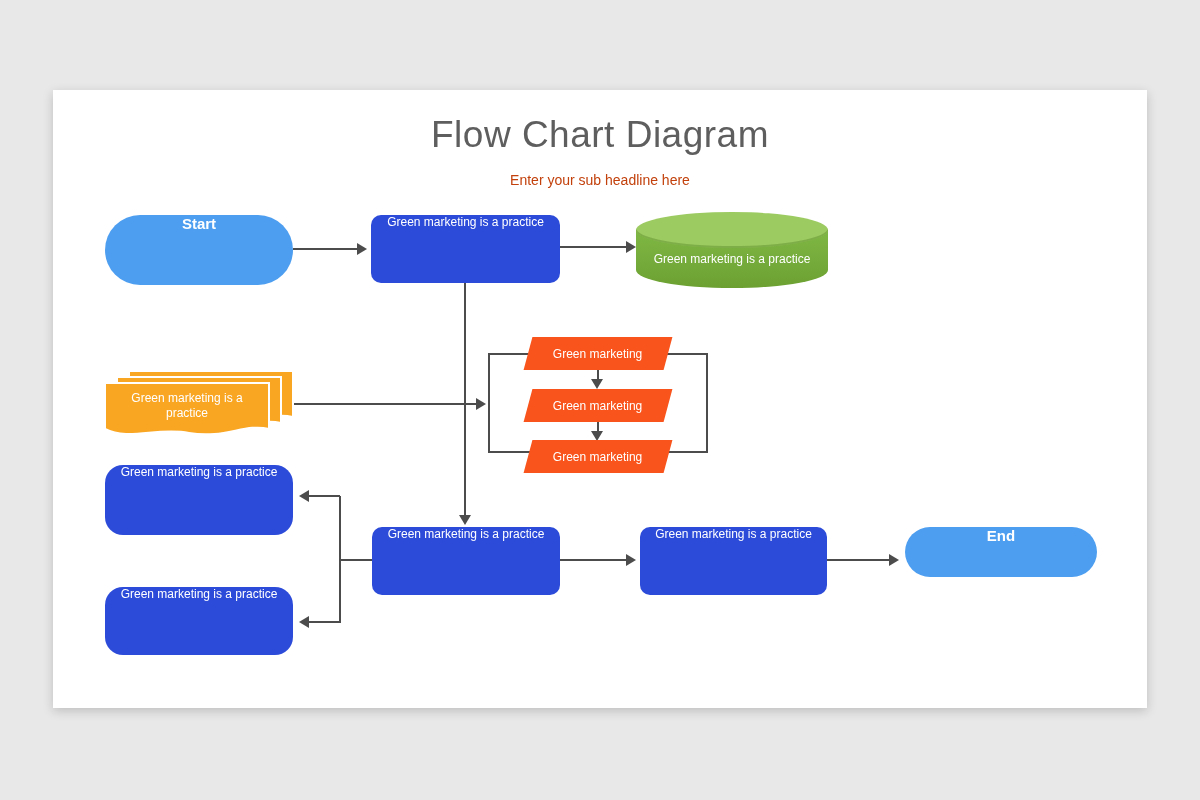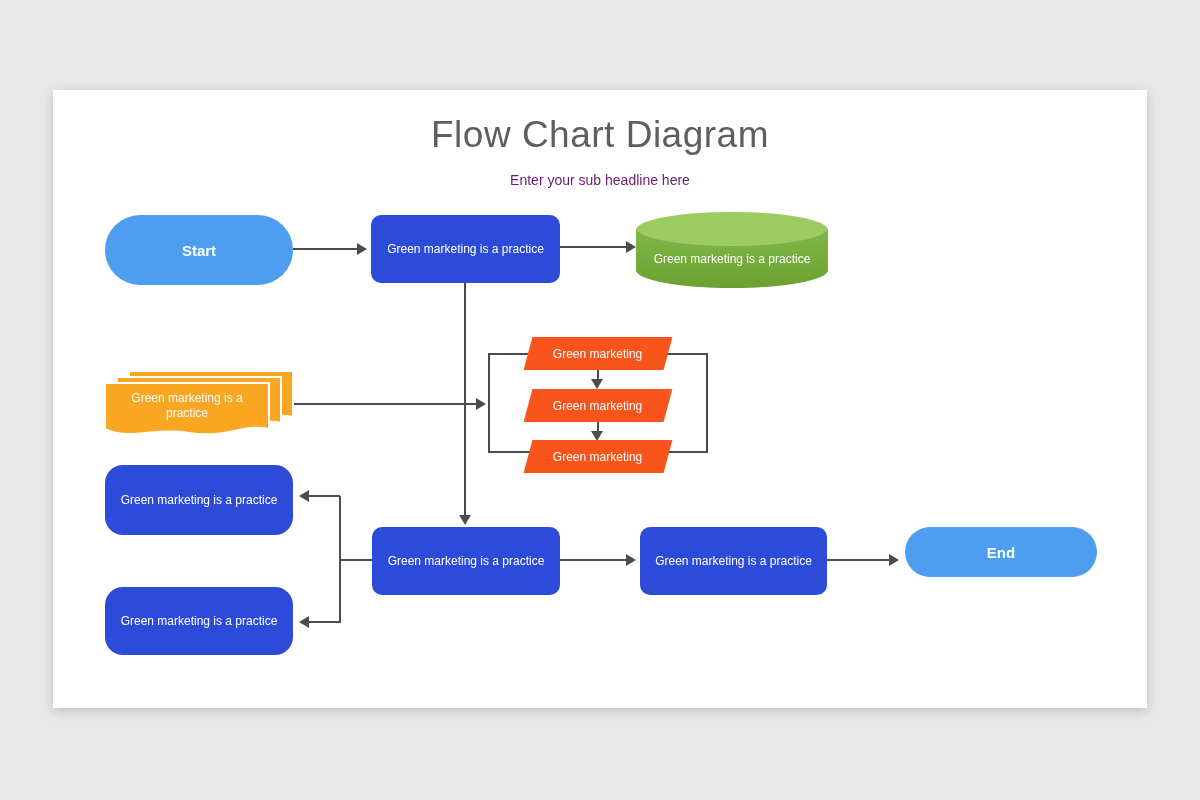--- a/index.html
+++ b/index.html
@@ -2,23 +2,23 @@
 <html><head>
 <meta charset="utf-8">
 <style>
   html,body{margin:0;padding:0;background:#E8E8E8;font-family:"Liberation Sans",sans-serif;}
   .stage{position:relative;width:1200px;height:800px;background:#E8E8E8;overflow:hidden;}
   .slide{position:absolute;left:53px;top:90px;width:1094px;height:618px;background:#FFFFFF;
          box-shadow:0 3px 10px rgba(0,0,0,0.18);}
   .title{position:absolute;left:53px;top:114px;width:1094px;text-align:center;
          font-size:37px;color:#5E5E5E;letter-spacing:0.5px;}
   .subtitle{position:absolute;left:53px;top:172px;width:1094px;text-align:center;
-         font-size:14px;color:#701a75;}
+         font-size:14px;color:#c2410c;}
   
-  .node{position:absolute;display:flex;align-items:center;justify-content:center;
+  .node{position:absolute;display:flex;align-items:flex-start;justify-content:center;
         color:#fff;text-align:center;box-sizing:border-box;z-index:2;}
   .pill{background:#4D9EF0;font-weight:bold;font-size:15px;}
   .proc{background:#2C4BD9;border-radius:10px;font-size:12px;padding:0 14px;}
   .rrect{background:#2C4BD9;border-radius:18px;font-size:12px;padding:0 14px;}
   .para{position:absolute;left:528px;width:140px;height:33px;background:#F8541C;
         transform:skewX(-15deg);display:flex;align-items:center;justify-content:center;z-index:2;}
   .para span{transform:skewX(15deg);color:#fff;font-size:12px;white-space:nowrap;}
   
   .cyl{position:absolute;left:636px;top:212px;width:192px;height:76px;z-index:2;}
   .cyl-body{position:absolute;left:0;top:18px;width:192px;height:58px;

